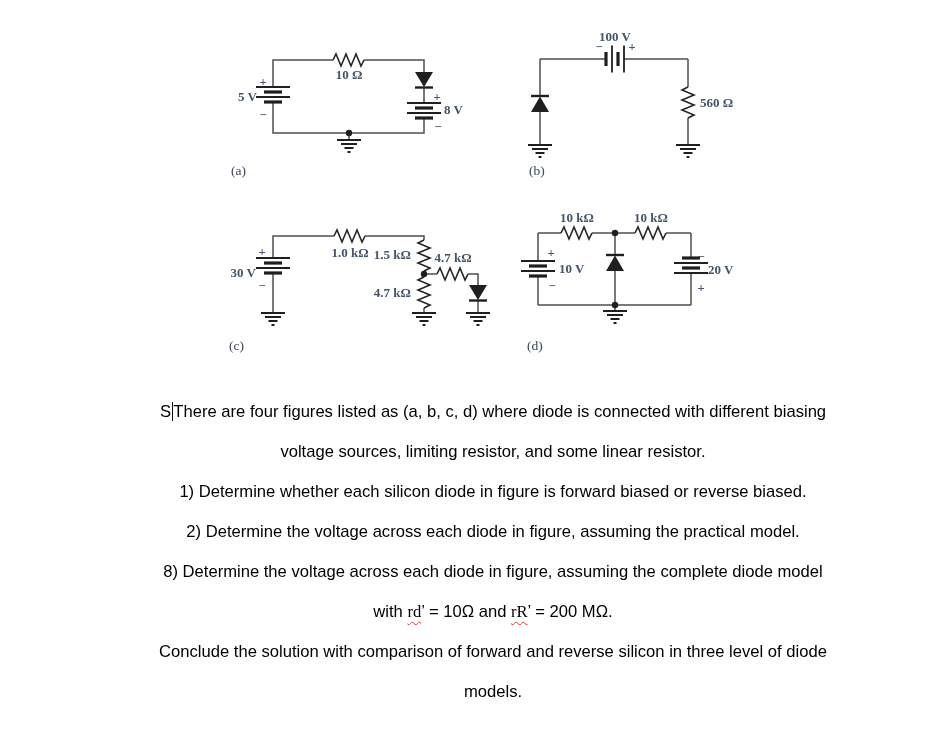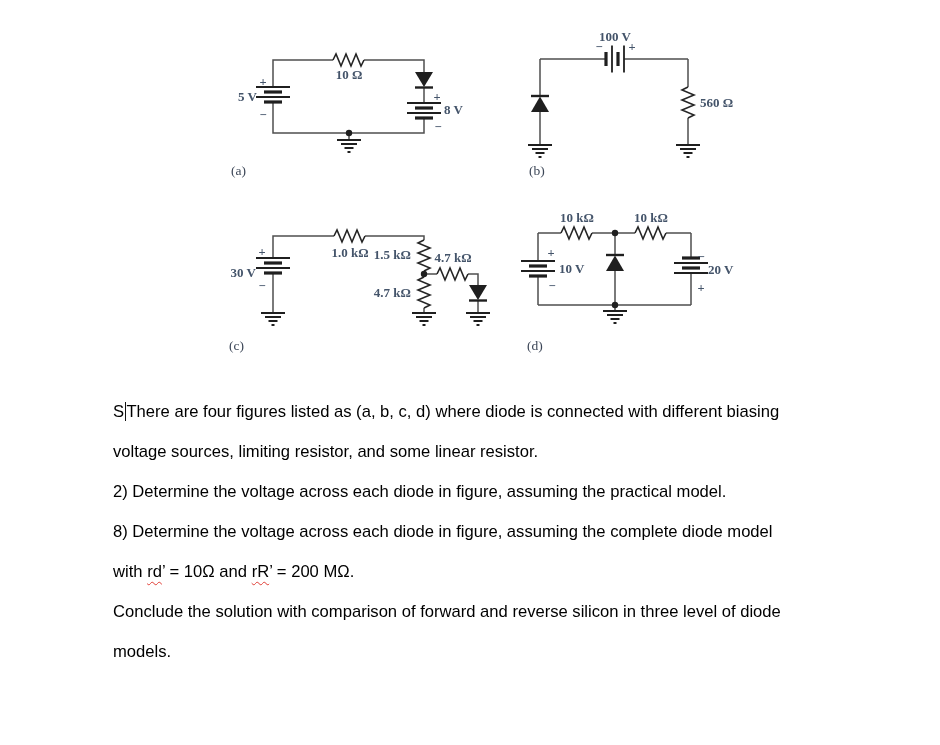--- a/index.html
+++ b/index.html
@@ -8,23 +8,23 @@
   .fig{position:absolute;left:0;top:0;}
   .wire{stroke:#4f4f4f;stroke-width:1.5;fill:none;}
   .comp{stroke:#262626;stroke-width:1.6;fill:none;}
   .fillc{fill:#1f1f1f;stroke:none;}
   text{font-family:"Liberation Serif",serif;fill:#44546a;}
   .clabel{font-size:13px;font-weight:bold;}
   .csign{font-size:12.5px;font-weight:bold;}
   .ctag{font-size:13.5px;fill:#3c4657;}
   .textarea{position:absolute;left:113px;top:392px;width:760px;font-size:16.6px;
             line-height:40px;color:#000;}
-  .ln{white-space:nowrap;}
+  .ln{white-space:nowrap;text-align:center;}
   .sq{text-decoration:underline;text-decoration-style:wavy;text-decoration-color:#e03e36;
-      text-decoration-thickness:1px;text-underline-offset:4px;}
+      text-decoration-thickness:1px;text-underline-offset:4px;font-family:Liberation Serif, serif;}
   .cursor{display:inline-block;width:1.4px;height:19px;background:#111;vertical-align:-4px;margin-left:1px;}
 </style>
 </head>
 <body>
 
 <div class="page">
 
   <svg class="fig" width="940" height="380" viewBox="0 0 940 380">
     <defs>
       <path id="rh" d="M0 0 l3 -6 l5 12 l5 -12 l5 12 l5 -12 l5 12 l3 -6"></path>
@@ -129,20 +129,21 @@
       <text class="csign" text-anchor="middle" x="701" y="261">−</text>
       <text class="clabel" x="708" y="274">20 V</text>
       <text class="csign" text-anchor="middle" x="701" y="292">+</text>
       <text class="ctag" x="527" y="350">(d)</text>
     </g>
   </svg>
 
   <div class="textarea">
     <div class="ln"><span>S</span><span class="cursor"></span><span>There are four figures listed as (a, b, c, d) where diode is connected with different biasing</span></div>
     <div class="ln"><span>voltage sources, limiting resistor, and some linear resistor.</span></div>
+    <div class="ln"><span>1) Determine whether each silicon diode in figure is forward biased or reverse biased.</span></div>
     <div class="ln"><span>2) Determine the voltage across each diode in figure, assuming the practical model.</span></div>
     <div class="ln"><span>8) Determine the voltage across each diode in figure, assuming the complete diode model</span></div>
     <div class="ln"><span>with </span><span class="sq">rd</span><span>’ = 10Ω and </span><span class="sq">rR</span><span>’ = 200 MΩ.</span></div>
     <div class="ln"><span>Conclude the solution with comparison of forward and reverse silicon in three level of diode</span></div>
     <div class="ln"><span>models.</span></div>
   </div>
 
 </div>
 
 </body></html>

